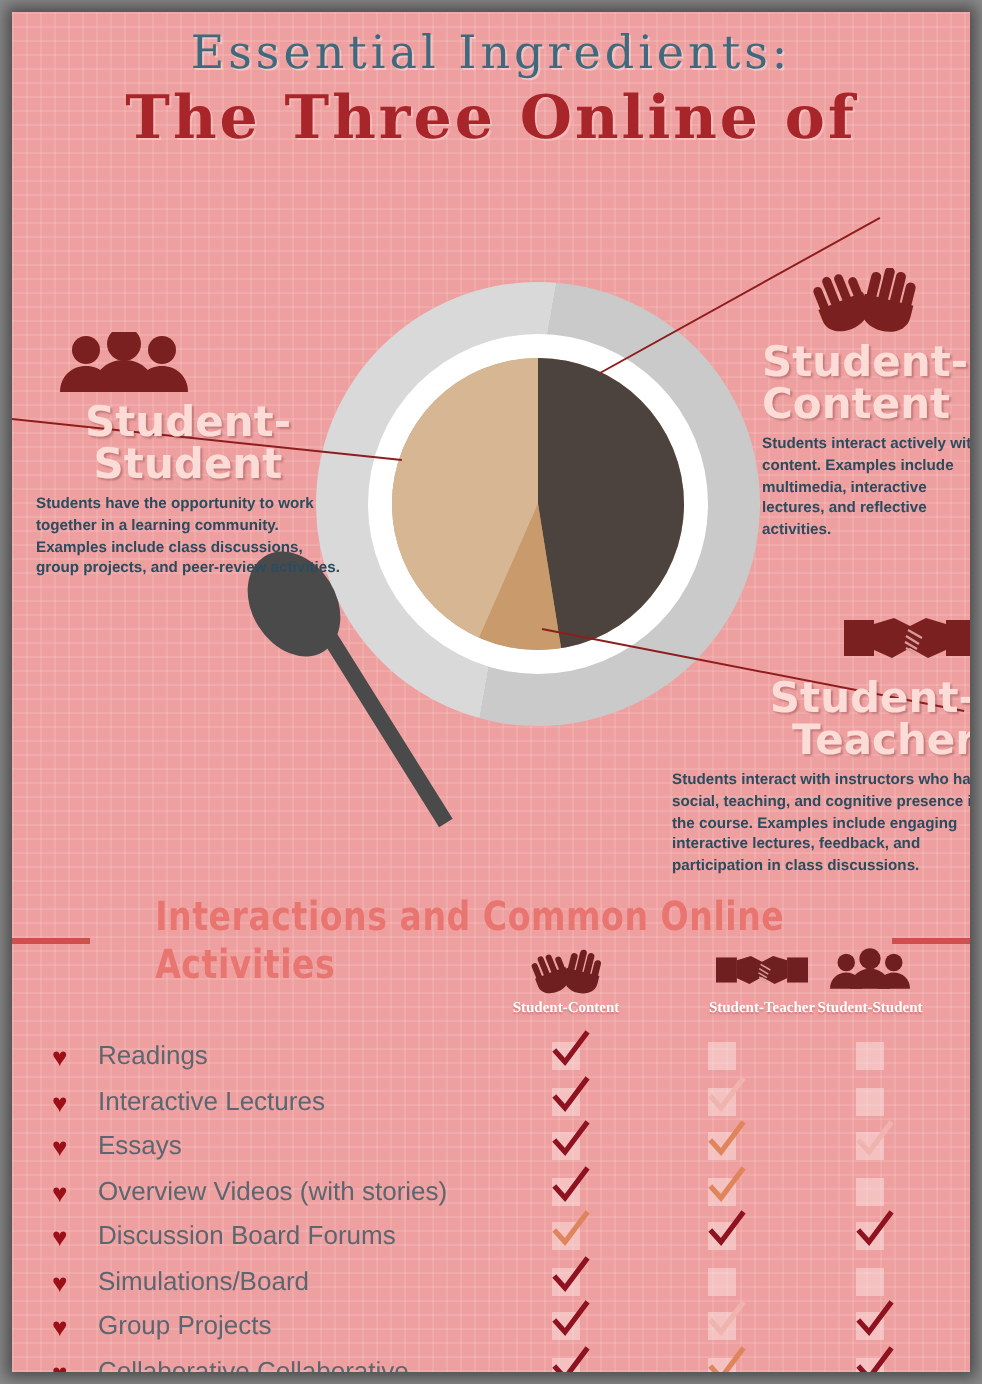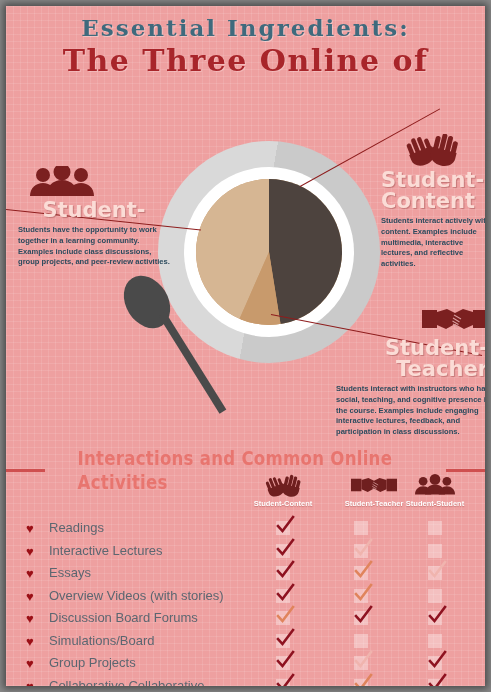--- a/index.html
+++ b/index.html
@@ -19,21 +19,21 @@
       repeating-linear-gradient(90deg, rgba(255,255,255,.10) 0 1px, rgba(0,0,0,0) 1px 7px),
       #eea0a0;
     overflow:hidden;
     box-shadow:0 0 7px 3px rgba(0,0,0,.45);
   }
 
   
   .title-wrap{ position:absolute; left:0; top:8px; width:100%; text-align:center; }
   .t-sub{
     font-family:"DejaVu Serif", serif;
-    font-weight:bold;
+    font-weight:normal;
     font-size:23px;
     letter-spacing:2px;
     color:#3f6a7d;
     text-shadow:1px 1px 0 rgba(255,255,255,.35);
   }
   .t-main{
     font-family:"DejaVu Serif", serif;
     font-weight:bold;
     font-size:30px;
     line-height:1.08;
@@ -162,23 +162,24 @@
   #table{ position:absolute; left:0; top:468px; width:479px; }
   .thead{ position:relative; height:44px; }
   .colh{
     position:absolute; top:0; width:86px; text-align:center;
   }
   .colh .ch-ico{ height:24px; color:#6f1f1f; }
   .colh .ch-lab{
     font-size:7.5px; color:#ffffff; font-weight:bold;
     display:block; margin-top:1px;
     text-shadow:0 1px 1px rgba(150,60,60,.4);
+    font-family:Liberation Serif, serif;
   }
   #colh0{ left:234px; }
-  #colh1{ left:325px;text-align:center; }
+  #colh1{ left:332px;text-align:center; }
   #colh2{ left:386px; }
 
   .row{ position:relative; height:22.5px; }
   .heart{ position:absolute; left:20px; top:4px; color:#9b0f16; font-size:13px; line-height:1; }
   .rlabel{
     position:absolute; left:43px; top:2px;
     font-size:13px; color:#5c6670;
   }
   .cbox{
     position:absolute; top:3px;
@@ -233,20 +234,21 @@
         <circle cx="13" cy="9" r="7"></circle>
           <path d="M0 30c0-8 6-13 13-13s13 5 13 13z"></path>
         <circle cx="51" cy="9" r="7"></circle>
           <path d="M38 30c0-8 6-13 13-13s13 5 13 13z"></path>
         <circle cx="32" cy="6" r="8.5"></circle>
           <path d="M16 30c0-9.5 7-16 16-16s16 6.5 16 16z"></path>
       </svg>
     </span>
     <div class="c-head">
       <div>Student-</div>
+      <div>Student</div>
     </div>
     <div class="c-body">Students have the opportunity to work together in a learning community. Examples include class discussions, group projects, and peer-review activities.</div>
   </div>
 
   <div class="callout" id="co-sc">
     <span class="ico">
       <svg width="62" height="32" viewBox="0 0 62 32" fill="#7b2020">
         <g transform="rotate(-22 18 16)">
           <rect x="8" y="6" width="4.5" height="14" rx="2.2"></rect>
           <rect x="14" y="3" width="4.5" height="17" rx="2.2"></rect>

